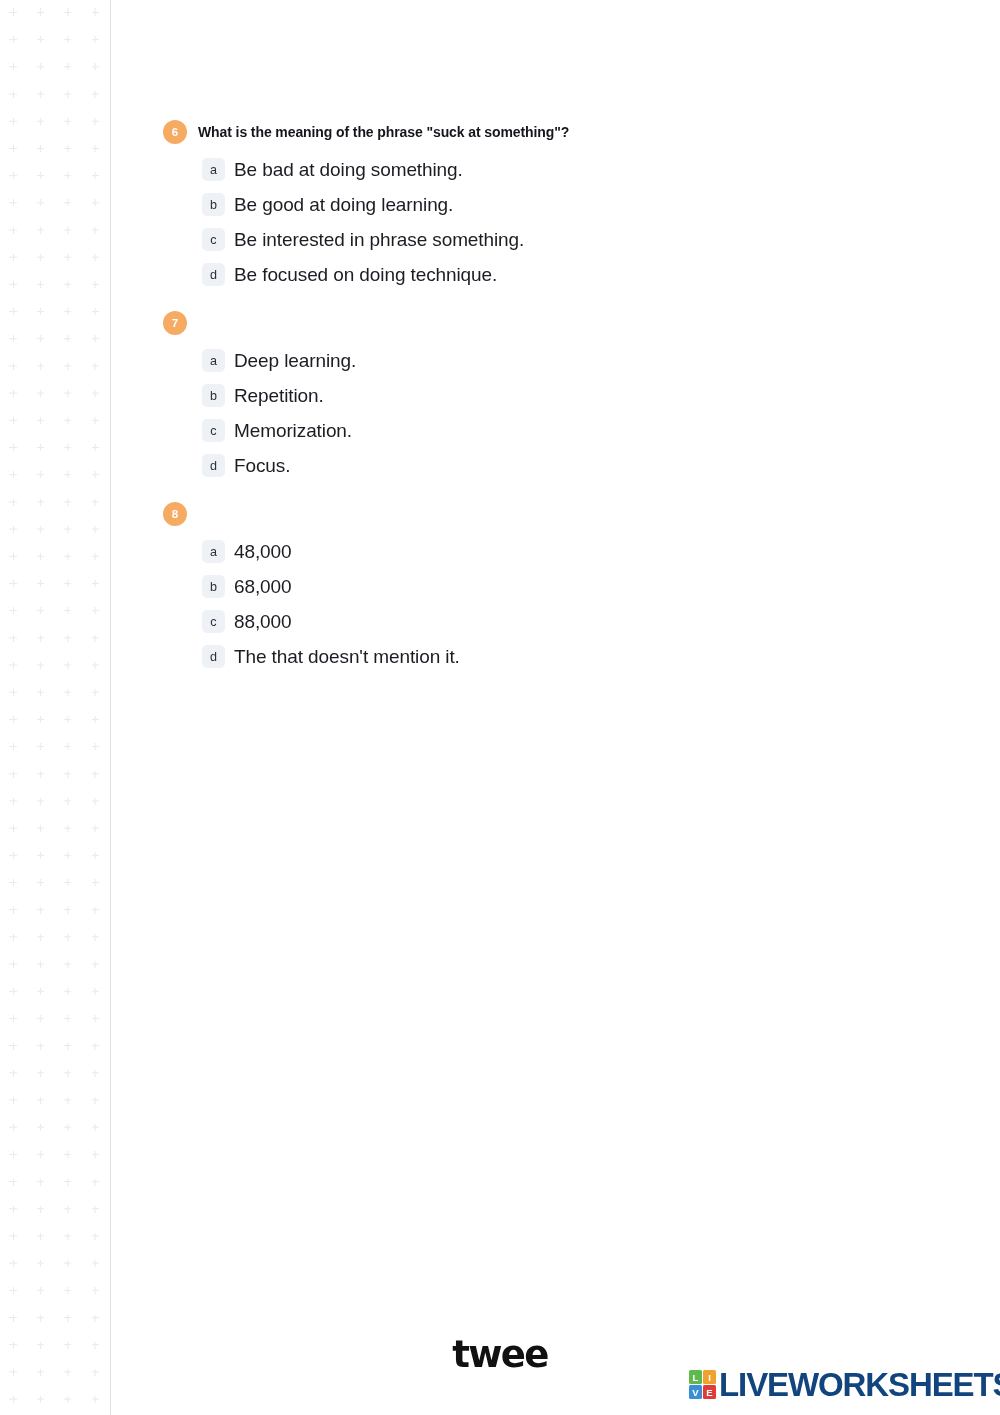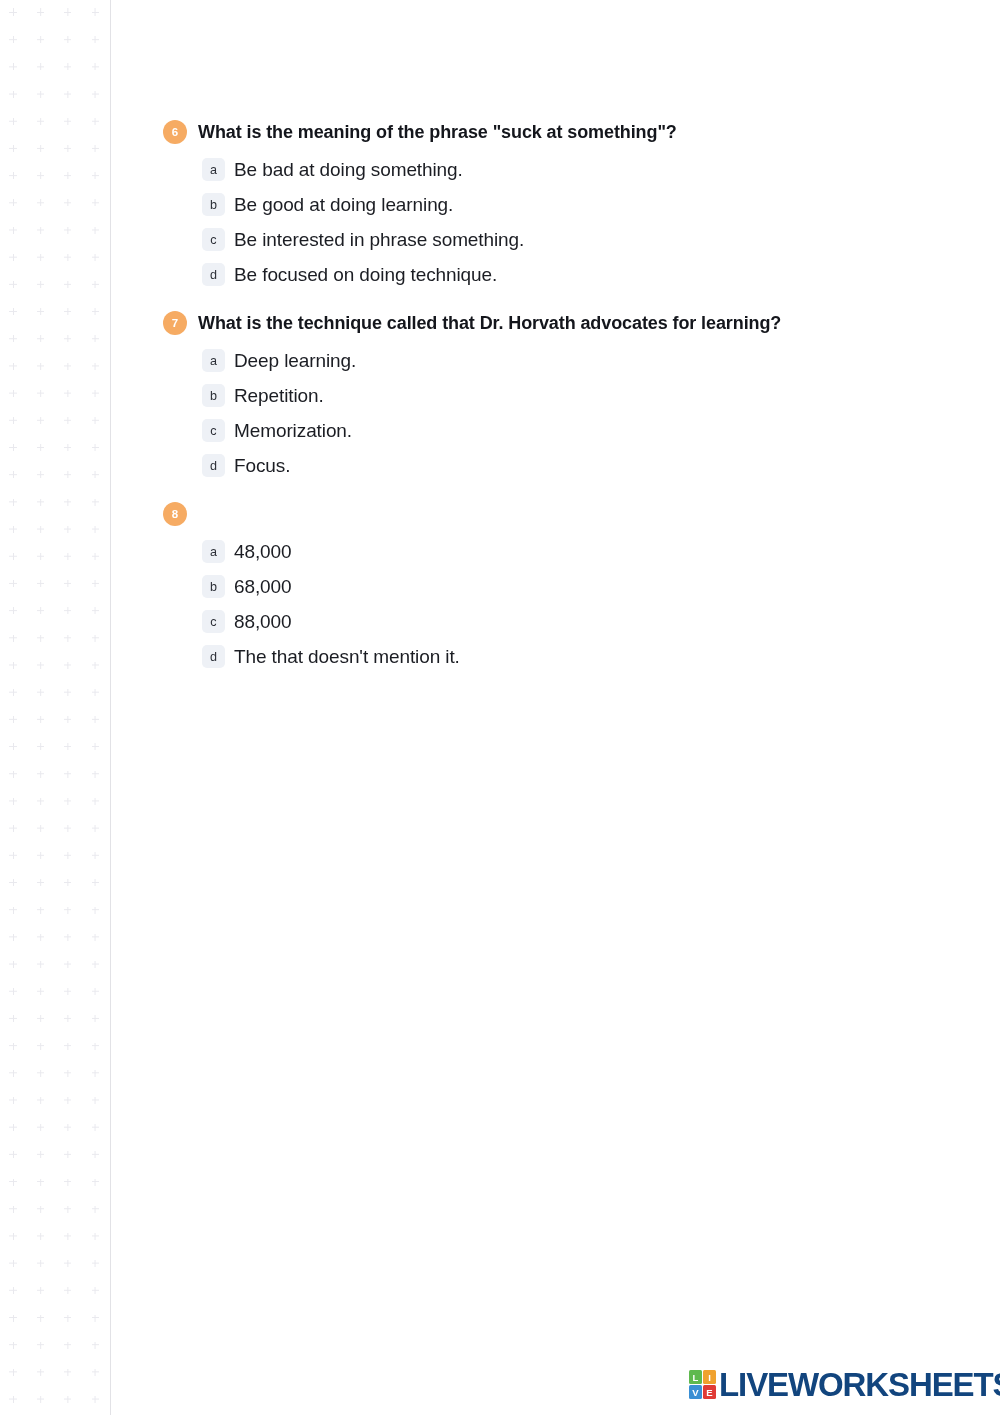--- a/index.html
+++ b/index.html
@@ -77,21 +77,21 @@
     color: #ffffff;
     font-size: 11.5px;
     font-weight: 700;
     display: flex;
     align-items: center;
     justify-content: center;
     margin-top: 0px;
     letter-spacing: 0;
   }
   .q-text {
-    font-size: 18px;
+    font-size: 14px;
     font-weight: 700;
     color: #14161c;
     line-height: 24px;
     letter-spacing: -0.1px;
   }
 
   .options { margin-top: 8px; }
 
   .option-row {
     display: flex;
@@ -199,21 +199,20 @@
         <div class="option-row">
           <span class="opt-letter">d</span>
           <span class="opt-text">Be focused on doing technique.</span>
         </div>
       </div>
     </div>
 
     <div class="question-block">
       <div class="question-head">
         <div class="q-badge">7</div>
-        <div class="q-text">What is the technique called that Dr. Horvath advocates for learning?</div>
       </div>
       <div class="options">
         <div class="option-row">
           <span class="opt-letter">a</span>
           <span class="opt-text">Deep learning.</span>
         </div>
         <div class="option-row">
           <span class="opt-letter">b</span>
           <span class="opt-text">Repetition.</span>
         </div>
@@ -247,20 +246,21 @@
         </div>
         <div class="option-row">
           <span class="opt-letter">d</span>
           <span class="opt-text">The that doesn't mention it.</span>
         </div>
       </div>
     </div>
 
   </div>
 
+  <div class="twee-logo">twee</div>
 
   <div class="lws-logo">
     <div class="lws-tiles">
       <div class="lws-tile" style="background: rgb(95, 185, 78);">L</div>
       <div class="lws-tile" style="background: rgb(240, 162, 46);">I</div>
       <div class="lws-tile" style="background: rgb(58, 143, 212);">V</div>
       <div class="lws-tile" style="background: rgb(224, 59, 54);">E</div>
     </div>
     <div class="lws-word">LIVEWORKSHEETS</div>
   </div>

